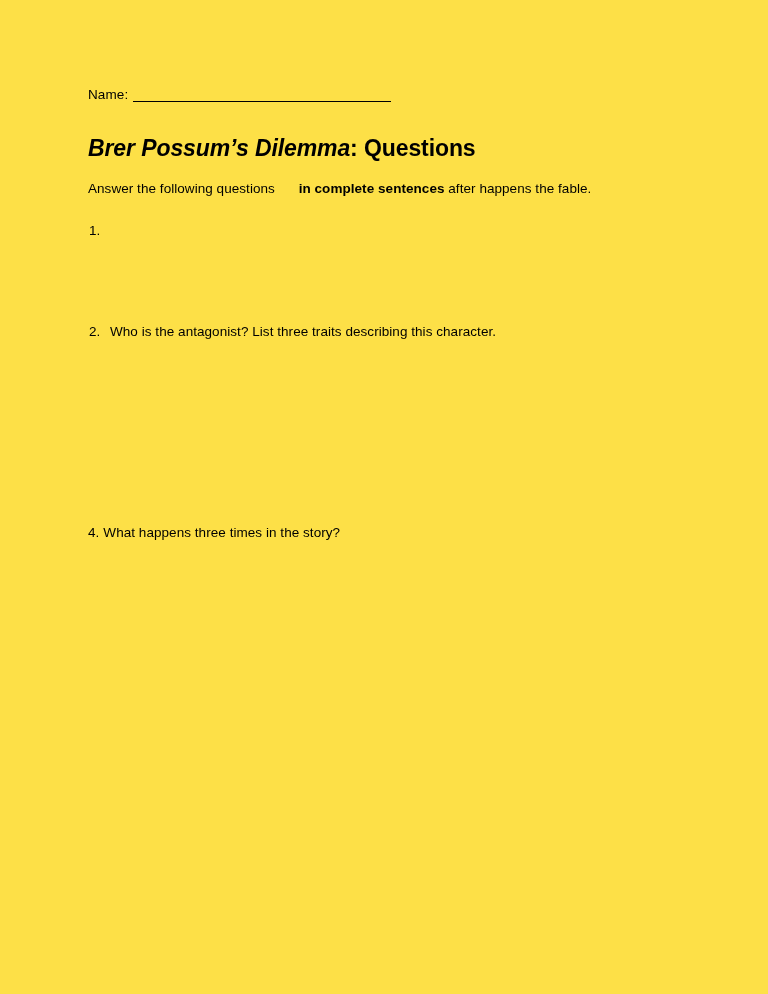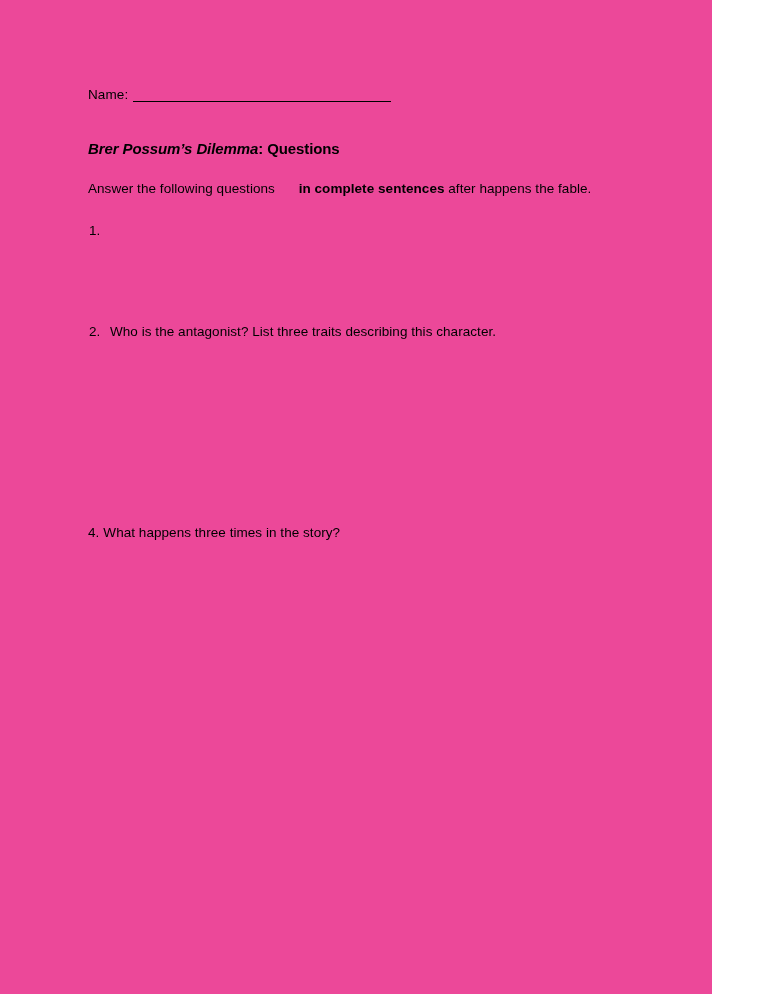--- a/index.html
+++ b/index.html
@@ -11,23 +11,23 @@
   body {
     width: 768px;
     height: 994px;
     overflow: hidden;
     font-family: "Liberation Sans", sans-serif;
     color: #000000;
     -webkit-font-smoothing: antialiased;
   }
   .page {
     position: relative;
-    width: 712px;
+    width: 768px;
     height: 994px;
-    background: #ec4899;
+    background: #fde047;
     box-sizing: border-box;
   }
   .content {
     position: absolute;
     left: 88px;
     top: 86px;
     width: 546px;
   }
 
   
@@ -41,21 +41,21 @@
   .name-rule {
     display: inline-block;
     width: 258px;
     border-bottom: 1.4px solid #000;
     vertical-align: -3px;
     margin-left: 5px;
   }
 
   
   .doc-title {
-    font-size: 15px;
+    font-size: 23px;
     line-height: 27px;
     font-weight: bold;
     margin: 0 0 18px 0;
     letter-spacing: -0.1px;
     white-space: nowrap;
   }
   .doc-title .book {
     font-style: italic;
   }
   .doc-title .sub {

